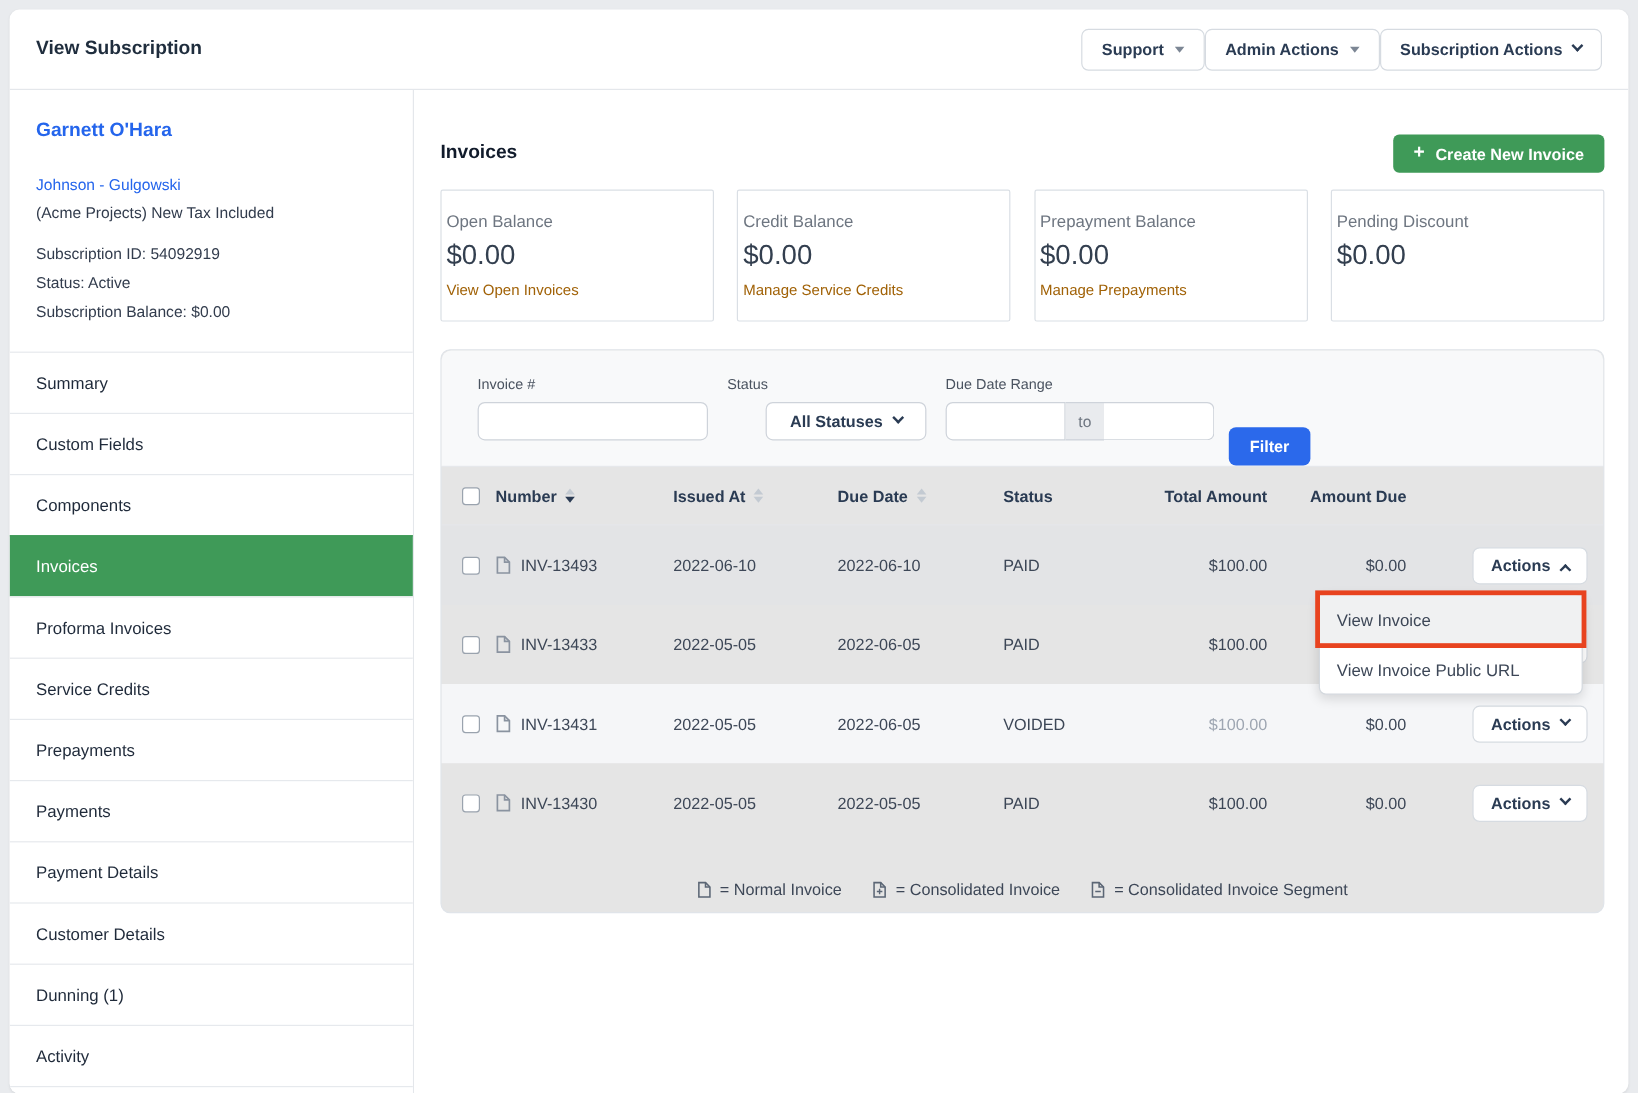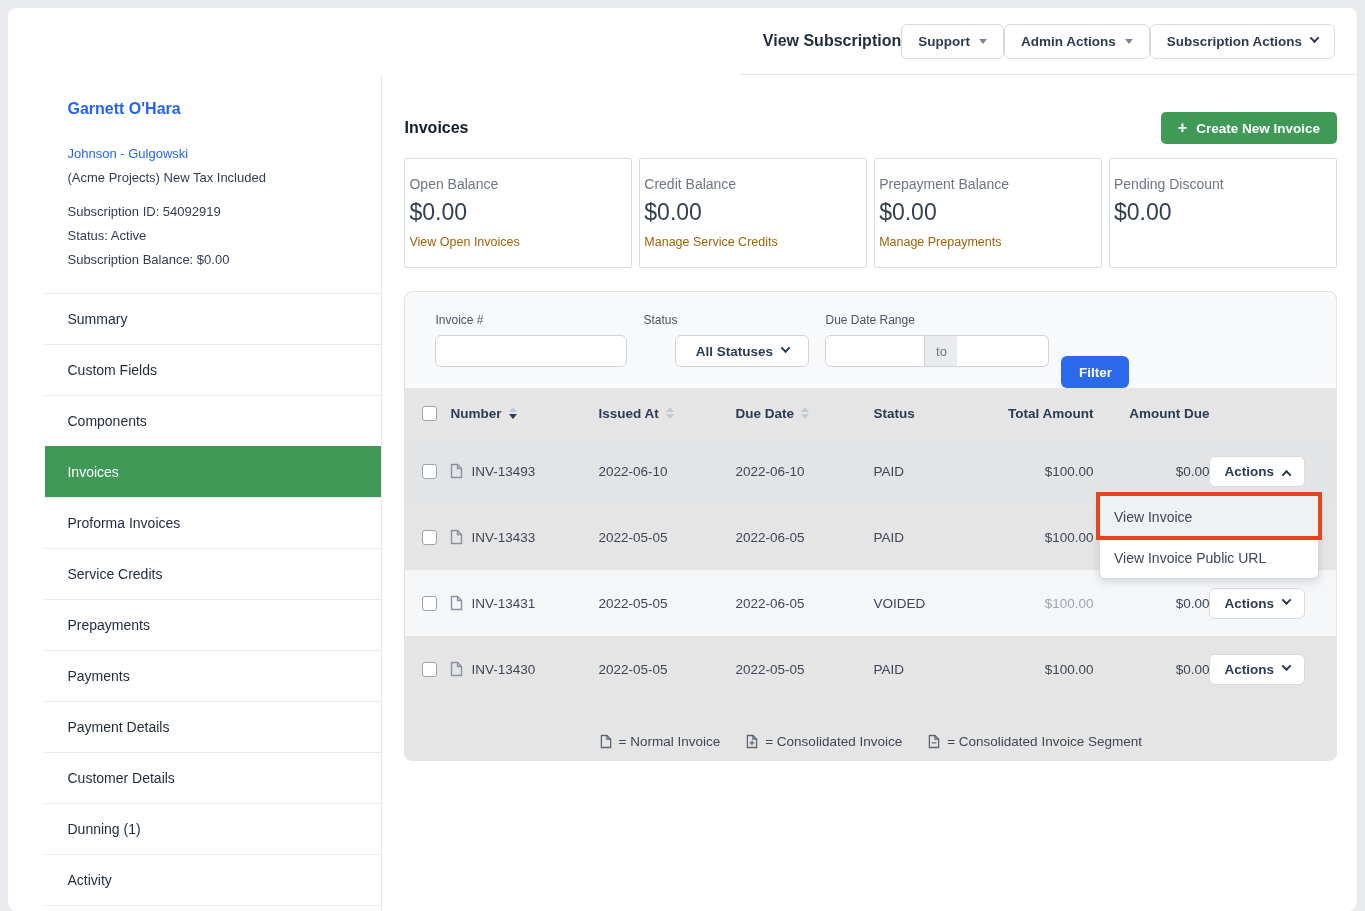--- a/index.html
+++ b/index.html
@@ -10,21 +10,21 @@
     position:relative;
     overflow:hidden;
     color:#3d4757;
   }
   .card {
     position:absolute; left:8px; top:8px;
     width:1349px; height:903px;
     background:#fff; border-radius:8px;
     box-shadow:0 1px 2px rgba(0,0,0,.05);
     overflow:hidden;
-    display:flex; flex-direction:column;align-items:flex-end;
+    display:flex; flex-direction:column;
   }
   
   .card-header {
     height:67px; flex:0 0 67px;
     display:flex; align-items:center; justify-content:space-between;
     padding:0 22px;
     border-bottom:1px solid #e4e7eb;
   }
   .page-title { font-size:16px; font-weight:bold; color:#1f2d3d; }
   .hdr-buttons { display:flex; }
@@ -142,21 +142,21 @@
   .trow { height:66px; display:flex; align-items:center; font-size:13.5px; color:#3d4757; }
   .trow.hovered { background:#e3e4e6; }
   .trow.striped { background:#f5f6f8; }
   .col-check { width:45px; padding-left:17px; display:flex; }
   .col-num { width:148px; display:flex; align-items:center; gap:8px; }
   .col-issued { width:137px; }
   .col-due { width:138px; }
   .col-status { width:125px; }
   .col-total { width:95px; text-align:right; }
   .col-amtdue { width:116px; text-align:right; }
-  .col-actions { flex:1; display:flex; justify-content:flex-end; padding-right:31px; }
+  .col-actions { flex:1; display:flex; justify-content:flex-end; padding-right:13px; }
   .muted { color:#9ea6b2; }
   .checkbox {
     width:15px; height:15px; border:1px solid #9aa3ae; border-radius:3px;
     background:#fff; cursor:pointer; display:inline-block;
   }
   .sort { display:inline-flex; flex-direction:column; gap:2px; margin-left:7px; }
   .sort i { display:block; width:0; height:0; border-left:4px solid transparent; border-right:4px solid transparent; }
   .sort .up { border-bottom:5px solid #c3cad2; }
   .sort .dn { border-top:5px solid #c3cad2; }
   .sort .dn.on { border-top-color:#2a3b53; }

